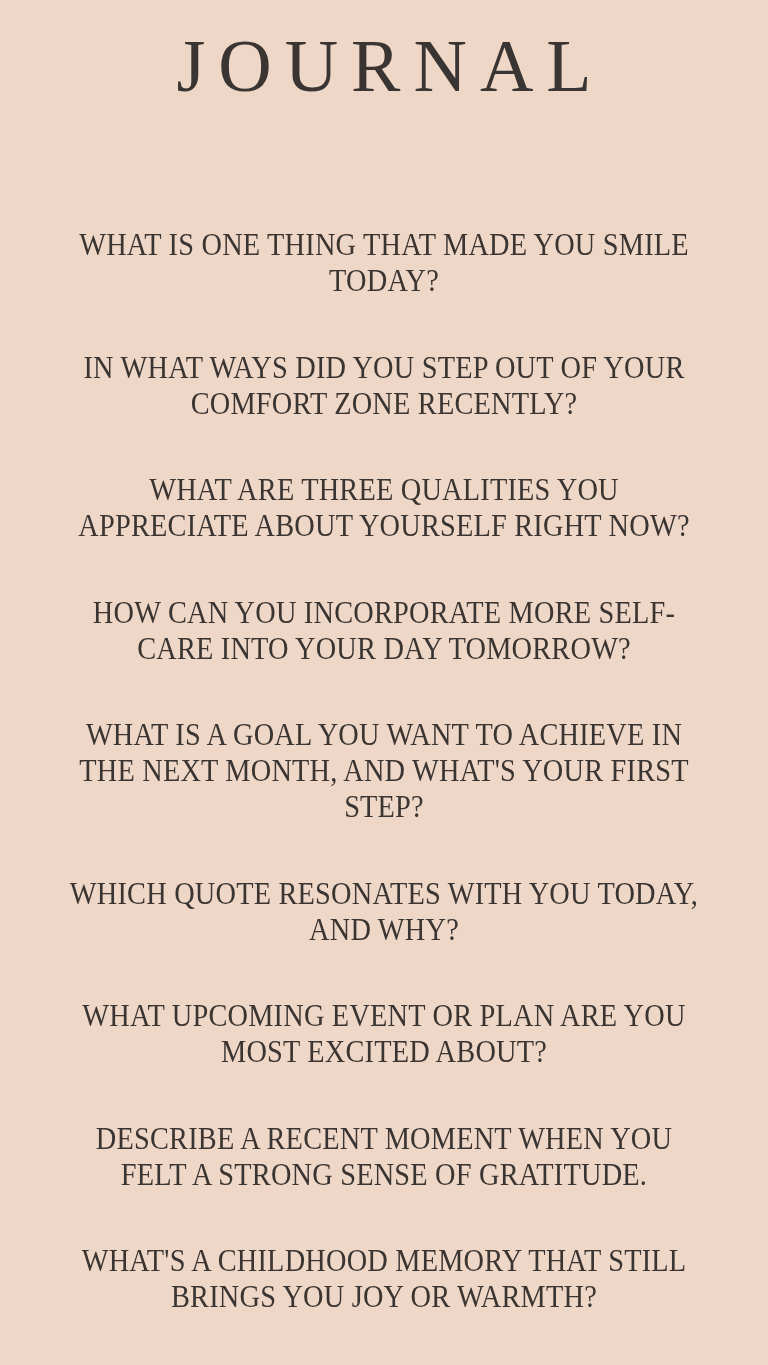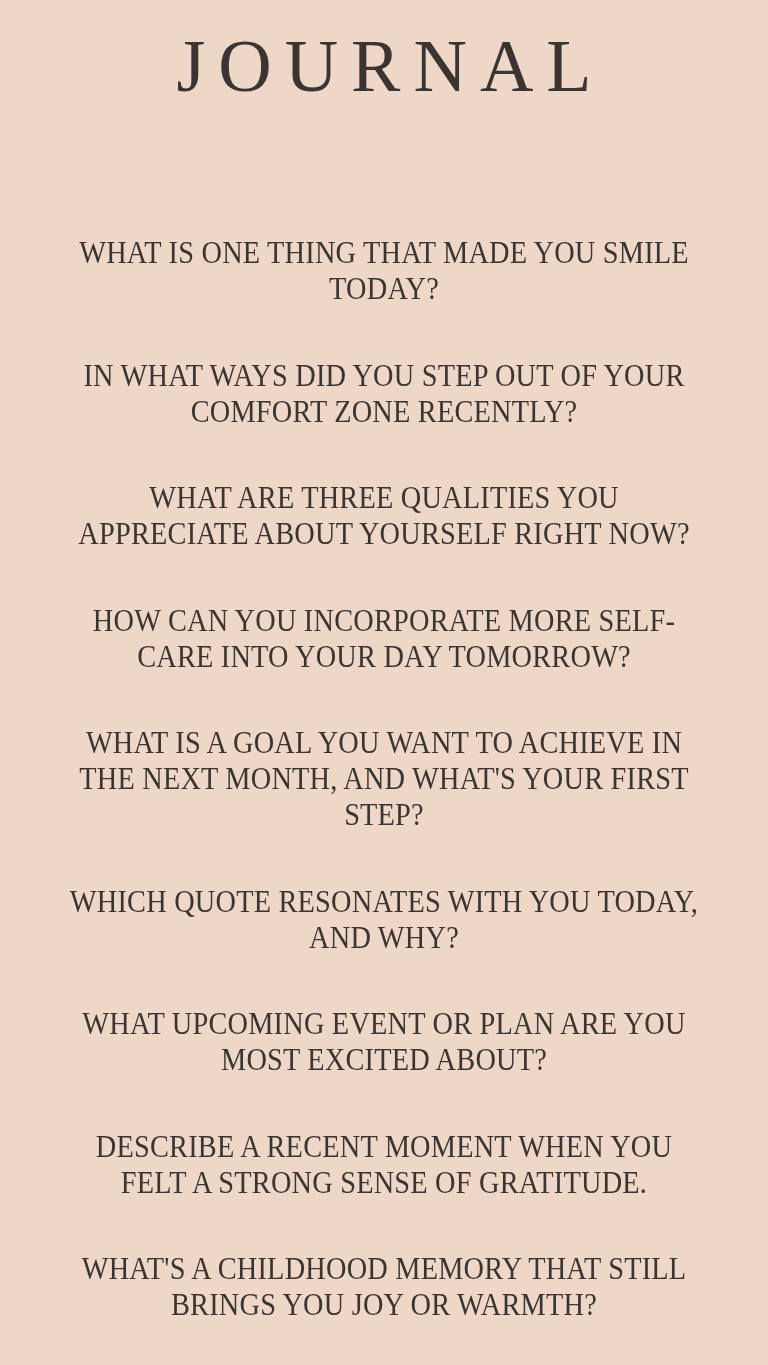--- a/index.html
+++ b/index.html
@@ -37,21 +37,21 @@
     font-family: "Liberation Serif", "DejaVu Serif", serif;
     color: #3a3532;
     font-weight: 400;
     line-height: 0.98;
     white-space: nowrap;
   }
   .title-line-1 {
     font-size: 74px;
     letter-spacing: 13px;
     text-indent: 13px;
-    margin-bottom: 16px;
+    margin-bottom: 8px;
   }
   .title-line-2 {
     font-size: 82px;
     letter-spacing: 10px;
     text-indent: 10px;
   }
 
   
   .prompts {
     margin-top: 86px;

